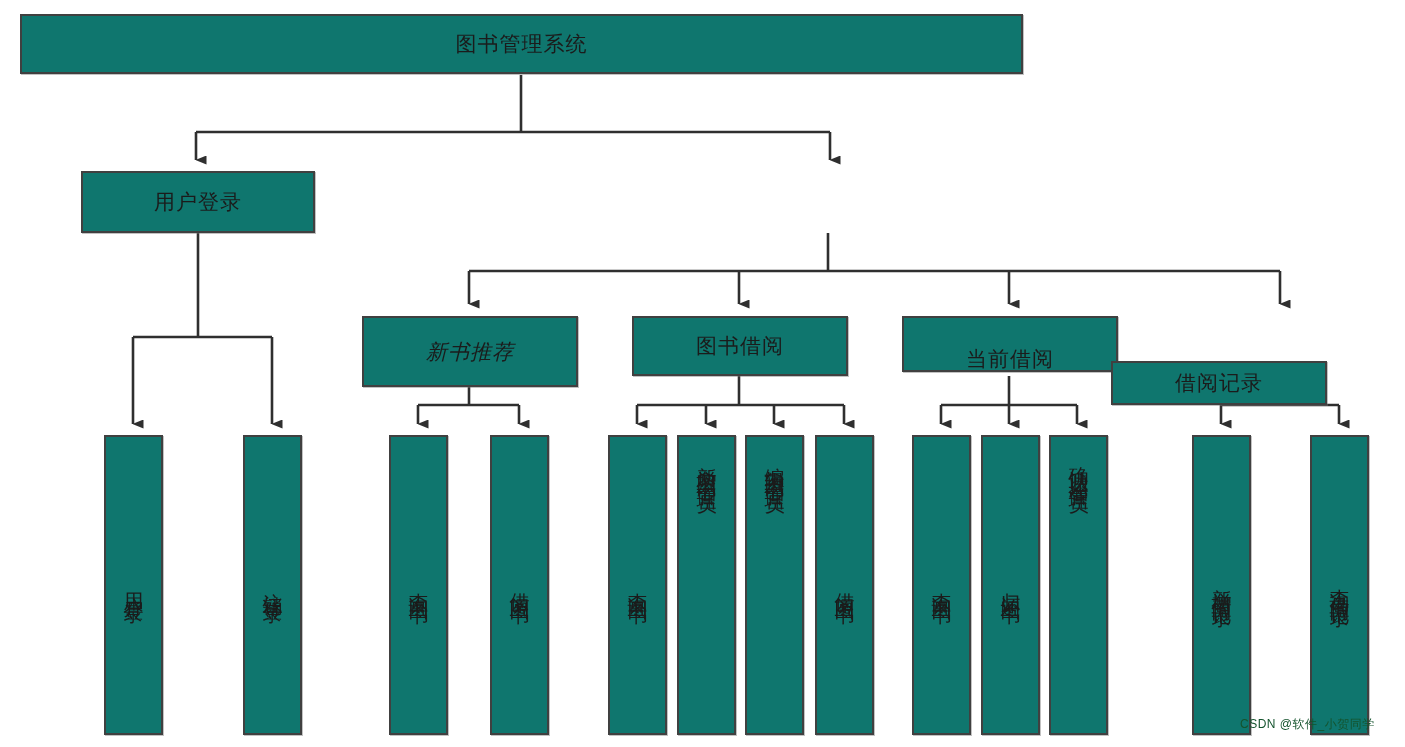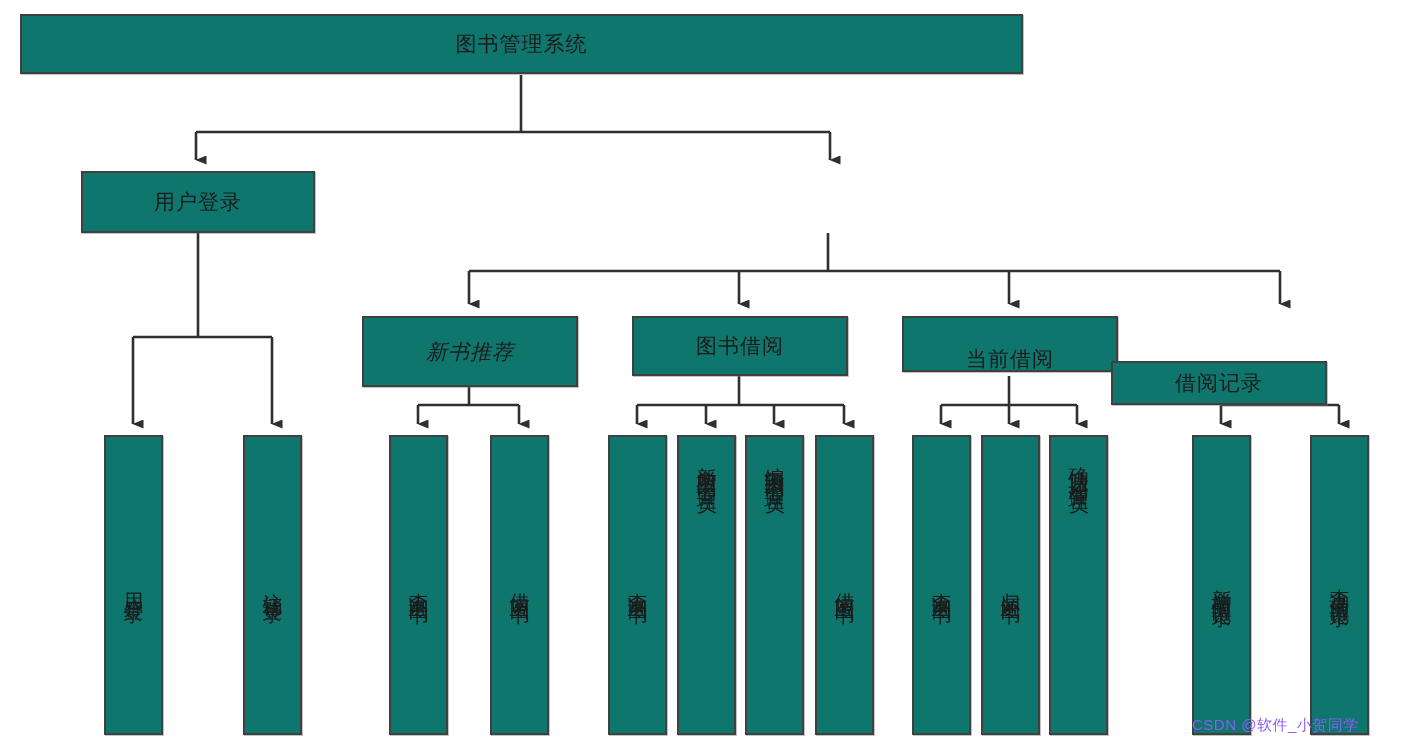--- a/index.html
+++ b/index.html
@@ -57,24 +57,25 @@
     line-height: 1.05;
     text-align: left;
     white-space: nowrap;
   }
   .node-box.leaf.center-v {
     align-items: center;
     padding-top: 0;
   }
   .watermark {
     position: absolute;
-    font-size: 15px;
-    color: #8b5cf6;
+    font-size: 12px;
+    color: #14532d;
     white-space: nowrap;
     letter-spacing: 0.5px;
+    margin-left: 48px;
   }
 </style>
 </head>
 <body>
 
 <div id="diagram-root">
 
   <svg class="diagram-canvas" viewBox="0 0 1405 747">
     <defs>
       <marker id="arrowhead" markerWidth="9" markerHeight="11" refX="4.5" refY="10.5" orient="auto" markerUnits="userSpaceOnUse">

